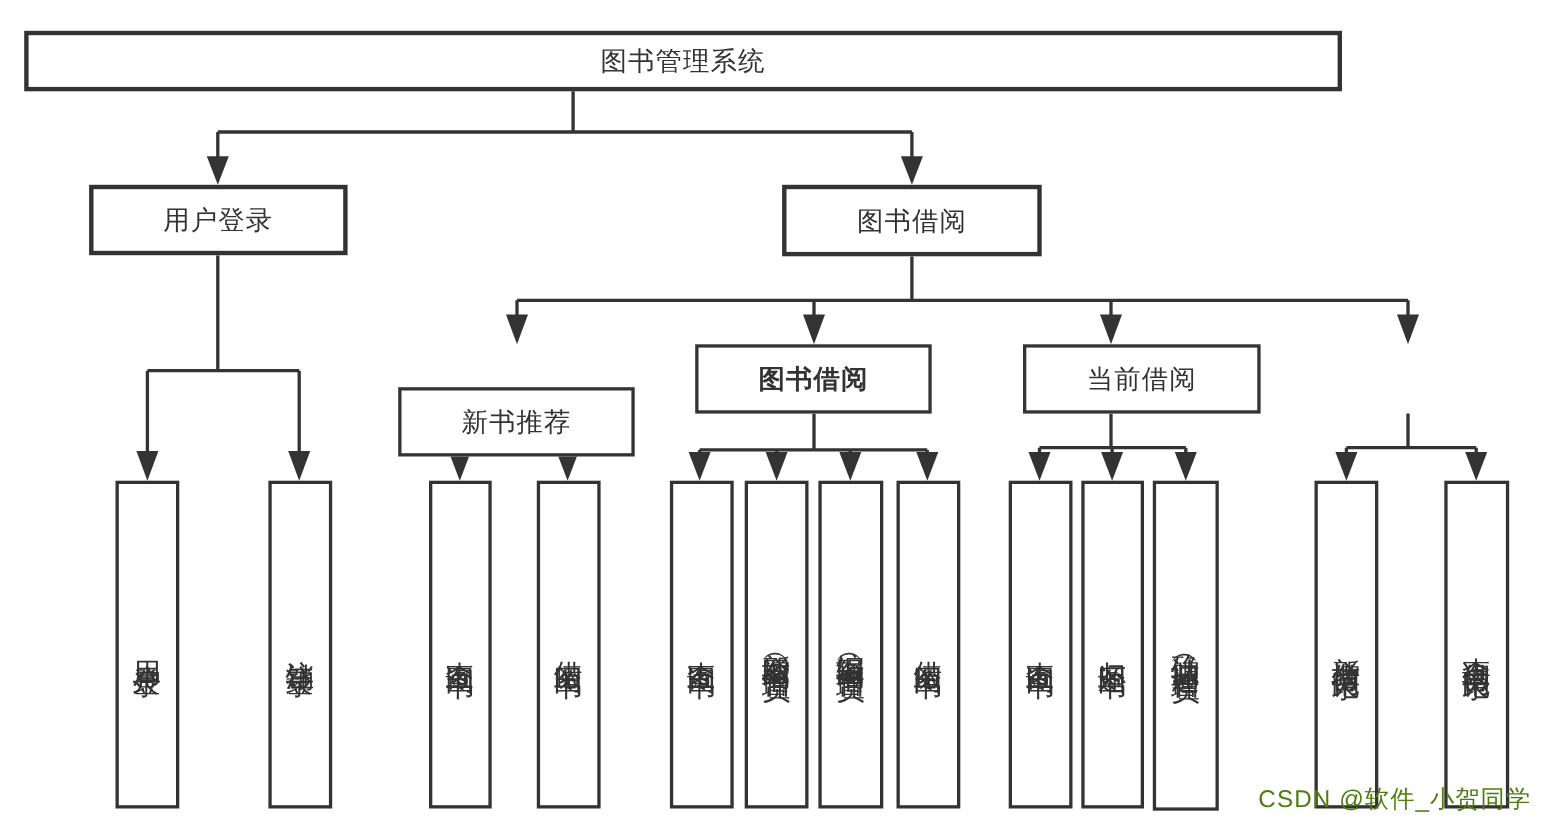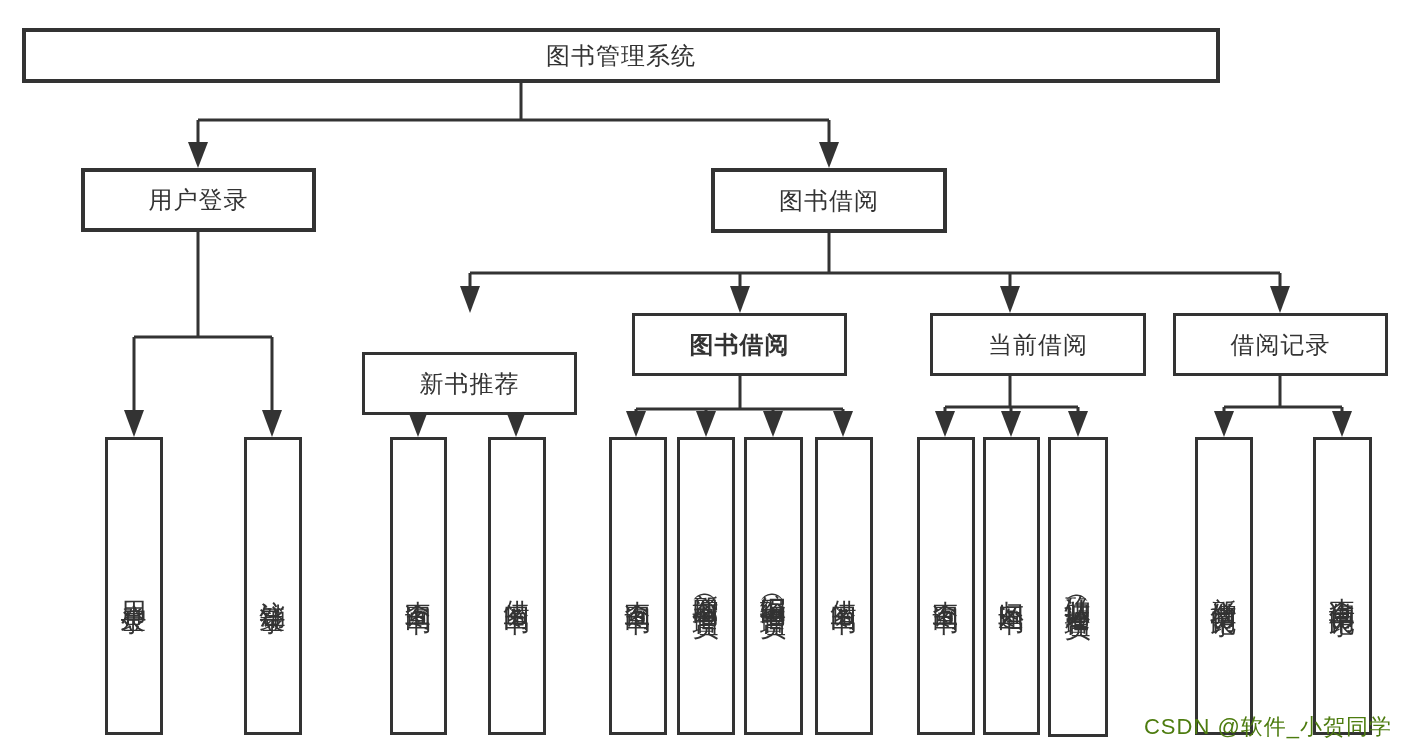--- a/index.html
+++ b/index.html
@@ -127,23 +127,20 @@
 
   <div class="node hbox l3" style="left:362px; top:313px; width:215px; height:63px;margin-top:39px;">
     <span>新书推荐</span>
   </div>
   <div class="node hbox l3" style="left:632px; top:313px; width:215px; height:63px;font-weight:bold;">
     <span>图书借阅</span>
   </div>
   <div class="node hbox l3" style="left:902px; top:313px; width:216px; height:63px;margin-left:28px;">
     <span>当前借阅</span>
   </div>
-  <div class="node hbox l3" style="left:1173px; top:313px; width:215px; height:63px;">
-    <span>借阅记录</span>
-  </div>
 
   <div class="node vbox" style="left:105px; top:437px; width:58px; height:298px;">
     <span>用户登录</span>
   </div>
   <div class="node vbox" style="left:244px; top:437px; width:58px; height:298px;">
     <span>注销登录</span>
   </div>
 
   <div class="node vbox" style="left:390px; top:437px; width:57px; height:298px;">
     <span>查询图书</span>

